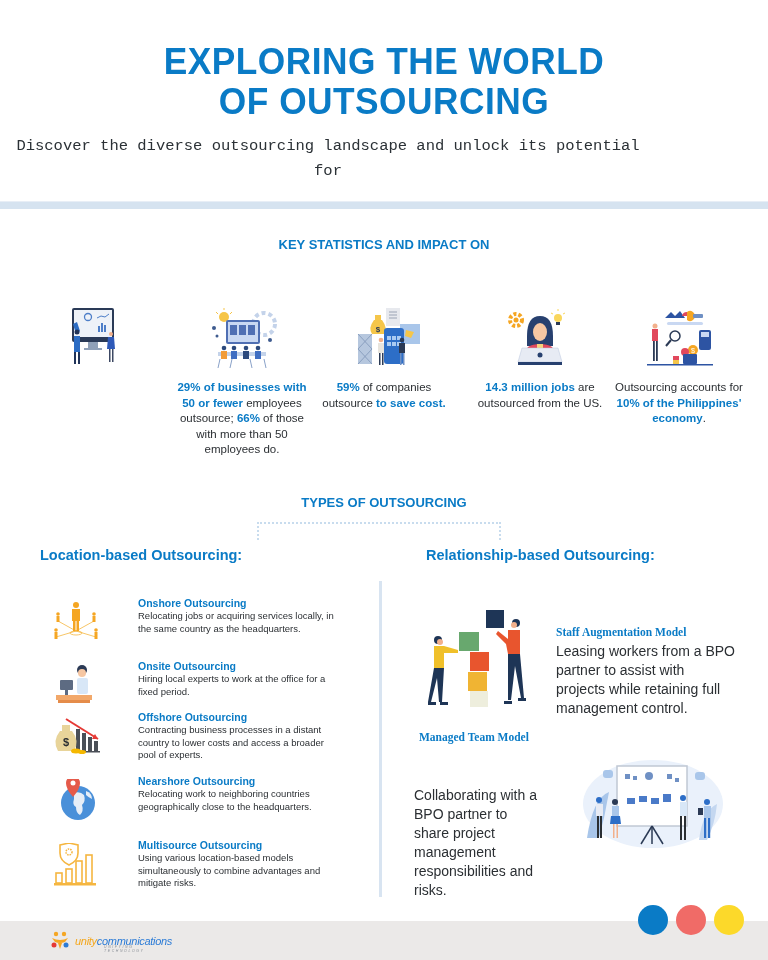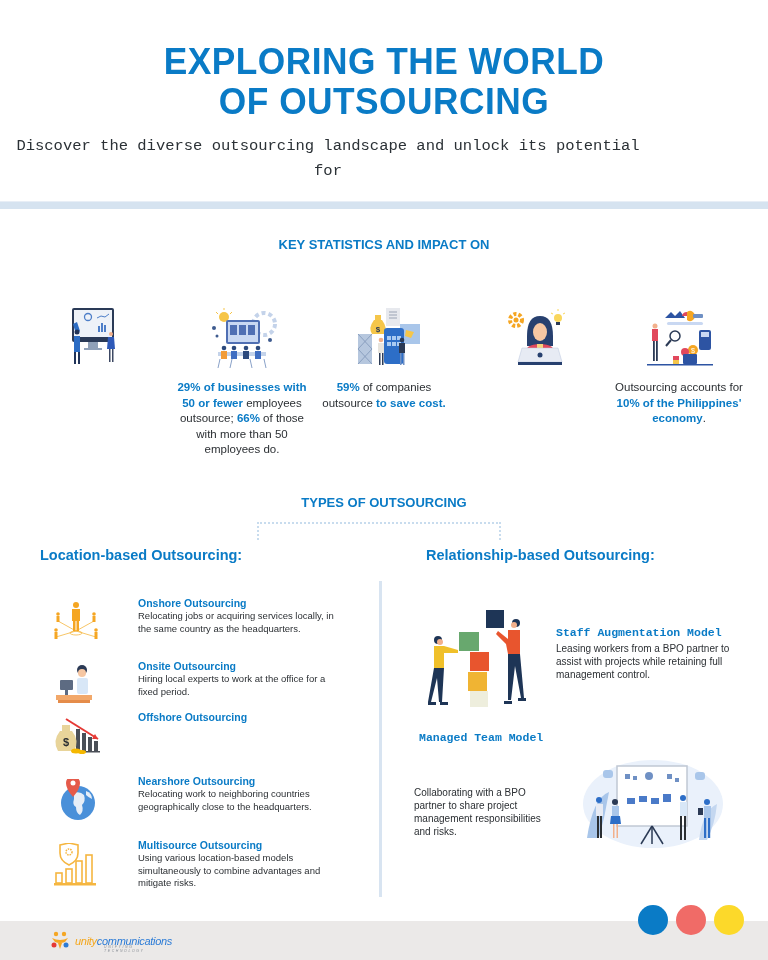--- a/index.html
+++ b/index.html
@@ -35,22 +35,22 @@
 
   .divider { position: absolute; left: 379px; top: 581px; width: 3px; height: 316px; background: #d8e4f1; }
 
   .loc-item { position: absolute; left: 40px; width: 330px; height: 56px; }
   .loc-item .ic { position: absolute; left: 12px; top: 4px; width: 48px; height: 44px; }
   .loc-item .name { position: absolute; left: 98px; top: 0; font-family: "Liberation Sans", sans-serif;
     font-weight: 700; font-size: 10.5px; color: #0a7bc6; }
   .loc-item .desc { position: absolute; left: 98px; top: 13px; width: 200px; font-family: "Liberation Sans", sans-serif;
     font-size: 9.5px; line-height: 12.6px; color: #2b2f33; }
 
-  .rel-title { font-family: Liberation Mono, monospace; font-weight: 700; font-size: 11.5px; color: #0a7bc6; position: absolute; }
-  .rel-desc { font-family: "Liberation Sans", sans-serif; font-size: 10px; line-height: 13px; color: #2b2f33; position: absolute; }
+  .rel-title { font-family: Liberation Serif, serif; font-weight: 700; font-size: 11.5px; color: #0a7bc6; position: absolute; }
+  .rel-desc { font-family: "Liberation Sans", sans-serif; font-size: 14px; line-height: 19px; color: #2b2f33; position: absolute; }
 
   .footer { position: absolute; left: 0; top: 921px; width: 768px; height: 39px; background: #ebe9e8; }
   .logo { position: absolute; left: 49px; top: 931px; height: 20px; display: flex; align-items: center; font-style: italic; }
   .logo .brand { font-family: "Liberation Sans", sans-serif; font-size: 11px; letter-spacing: -0.3px; margin-left: 4px; line-height: 11px; }
   .logo .brand .u { color: #f4a71c; }
   .logo .brand .c { color: #2b7bd6; }
   .logo .tag { position: absolute; left: 55px; top: 14px; font-size: 3.5px; letter-spacing: 1.6px; color: #8a8f96; font-family: "Liberation Sans", sans-serif; }
   .dot { position: absolute; top: 905px; width: 30px; height: 30px; border-radius: 50%; }
 </style>
 </head>
@@ -198,20 +198,23 @@
             <line x1="65" y1="7" x2="63" y2="8"></line>
           </g>
         <path d="M27 30 q0 -20 13 -20 q13 0 13 20 v10 h-26z" fill="#27406f"></path>
         <ellipse cx="40" cy="26" rx="7" ry="9" fill="#f6c7a3"></ellipse>
         <path d="M25 48 q0 -10 15 -10 q15 0 15 10z" fill="#e1485c"></path>
           <rect x="37" y="38" width="6" height="6" fill="#f6d27a"></rect>
         <path d="M22 42 h36 l4 14 h-44z" fill="#e7ebf4" stroke="#b8c4dc" stroke-width="0.5"></path>
         <circle cx="40" cy="49" r="2.5" fill="#27406f"></circle>
         <rect x="18" y="56" width="44" height="3" fill="#27406f"></rect>
       </svg>
+    </div>
+    <div class="txt">
+      <b>14.3 million jobs</b><span> are outsourced from the US.</span>
     </div>
   </div>
 
   <div class="stat" style="left:614px;">
     <div class="ill">
       <svg width="80" height="64" viewBox="0 0 80 64">
         <path d="M26 12 l6 -6 l4 4 l5 -5 l5 7 z" fill="#2d54a3"></path>
         <path d="M48 6 a5 5 0 1 1 0 8 l0 -4z" fill="#f5a623"></path>
           <path d="M48 6 a5 5 0 0 0 -5 4 h5z" fill="#e1485c"></path>
         <rect x="54" y="8" width="10" height="4" rx="1" fill="#6f90c4"></rect>
@@ -304,20 +307,21 @@
         </g>
       <rect x="22" y="36" width="26" height="1.5" fill="#4a4f57"></rect>
       <path d="M8 16 q-8 10 -2 20 h16 q6 -10 -2 -20z" fill="#e8d49a"></path>
         <rect x="10" y="10" width="8" height="6" fill="#e8d49a"></rect>
       <text x="14" y="31" font-size="11" font-weight="700" fill="#2b2f33" text-anchor="middle" font-family="Liberation Sans, sans-serif">$</text>
       <ellipse cx="24" cy="36" rx="5" ry="2.5" fill="#f5b800"></ellipse>
         <ellipse cx="30" cy="37" rx="4" ry="2" fill="#f5b800"></ellipse>
     </svg>
   </div>
   <div class="name">Offshore Outsourcing</div>
+  <div class="desc">Contracting business processes in a distant country to lower costs and access a broader pool of experts.</div>
 </div>
 
 <div class="loc-item" style="top:775px;">
   <div class="ic">
     <svg width="48" height="44" viewBox="0 0 48 44">
       <circle cx="26" cy="24" r="17" fill="#4a90d9"></circle>
       <path d="M22 14 q6 -2 10 2 q2 6 -2 10 q2 6 -2 10 q-4 -2 -4 -8 q-4 -2 -2 -8z" fill="#e7eef7"></path>
       <path d="M34 12 q6 2 6 8 q-4 -2 -6 -4z" fill="#e7eef7"></path>
       <path d="M14 4 a7 7 0 0 1 14 0 q0 6 -7 14 q-7 -8 -7 -14z" fill="#e55a4a"></path>
       <circle cx="21" cy="4" r="2.5" fill="#fff"></circle>

